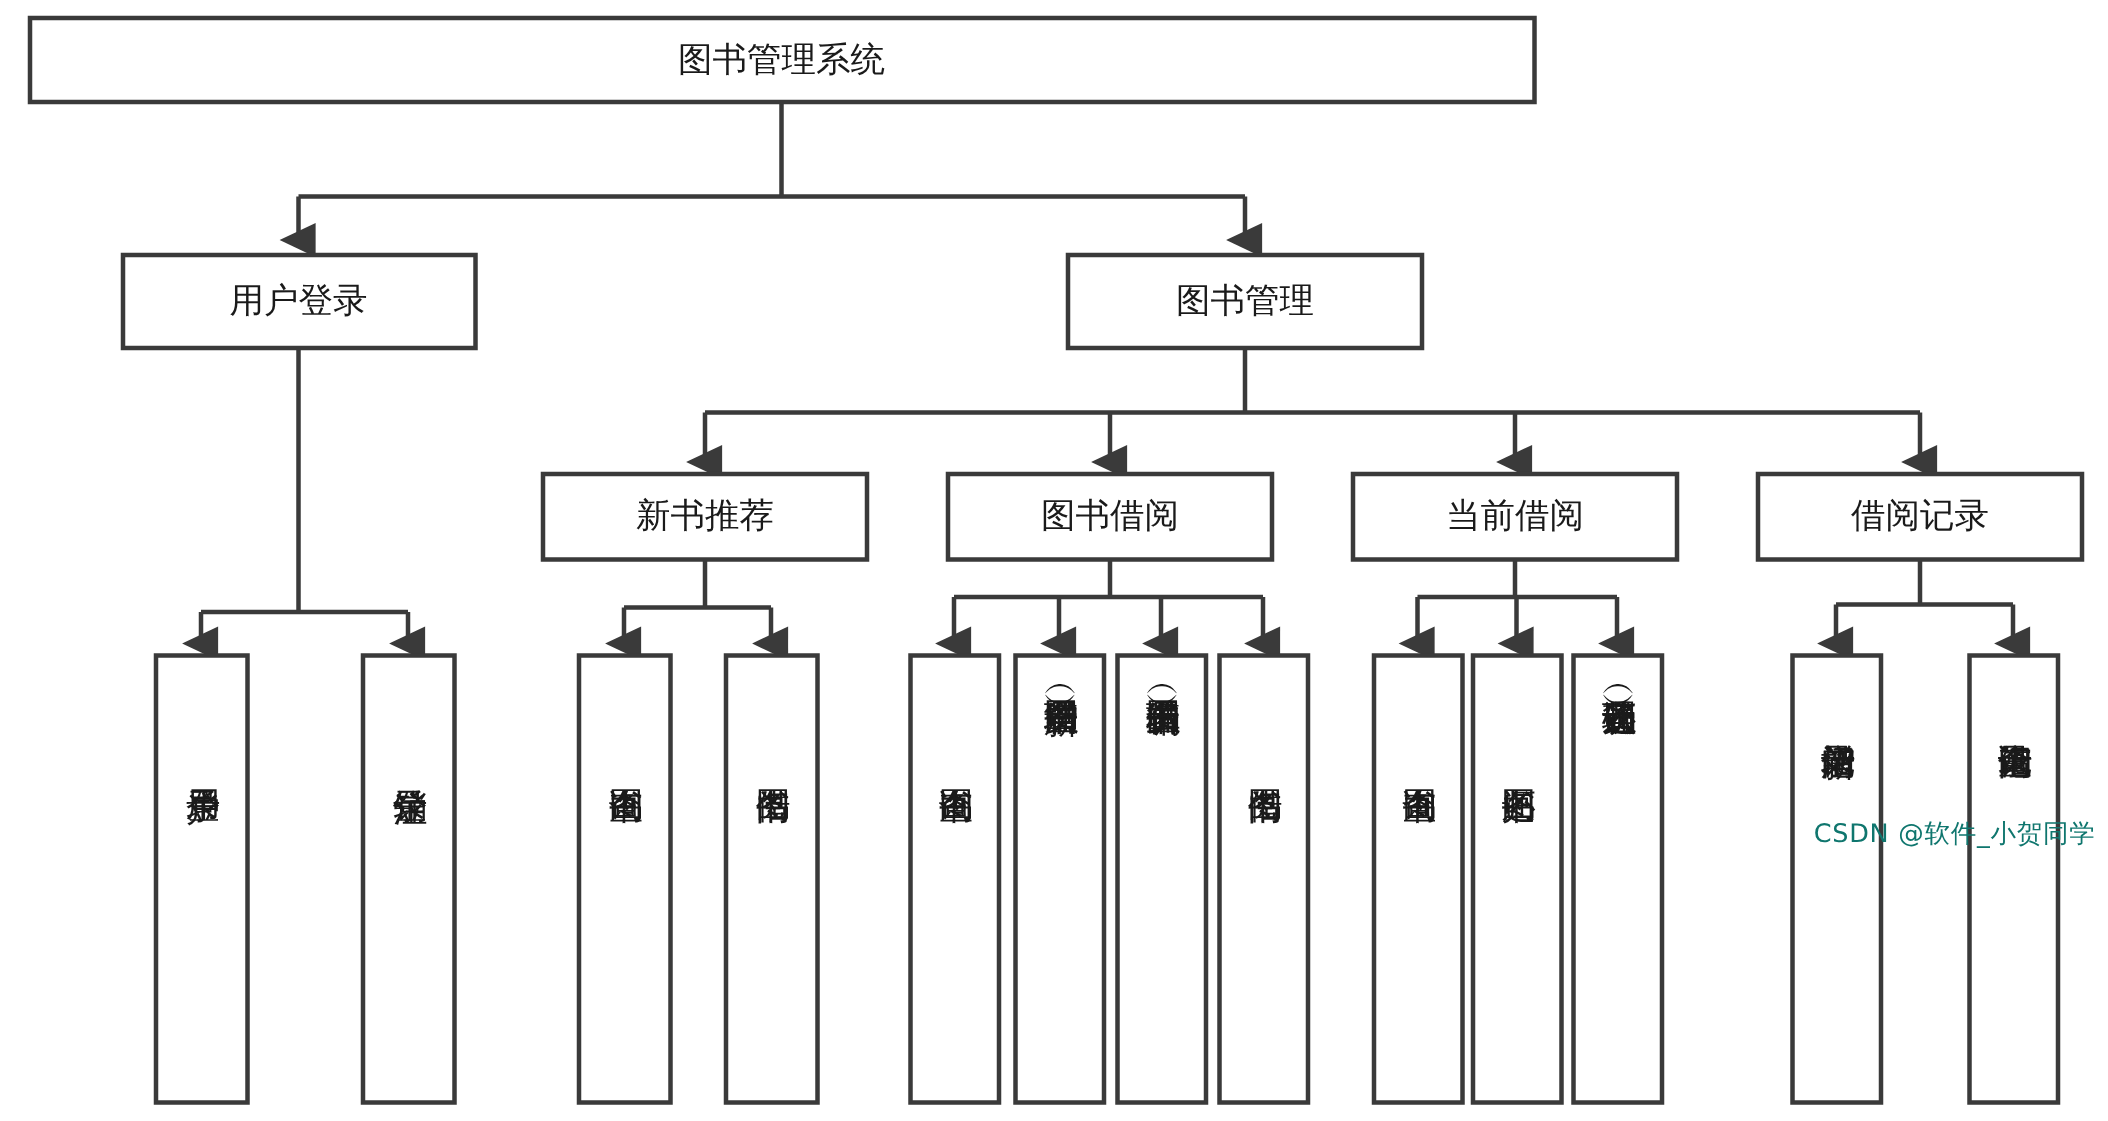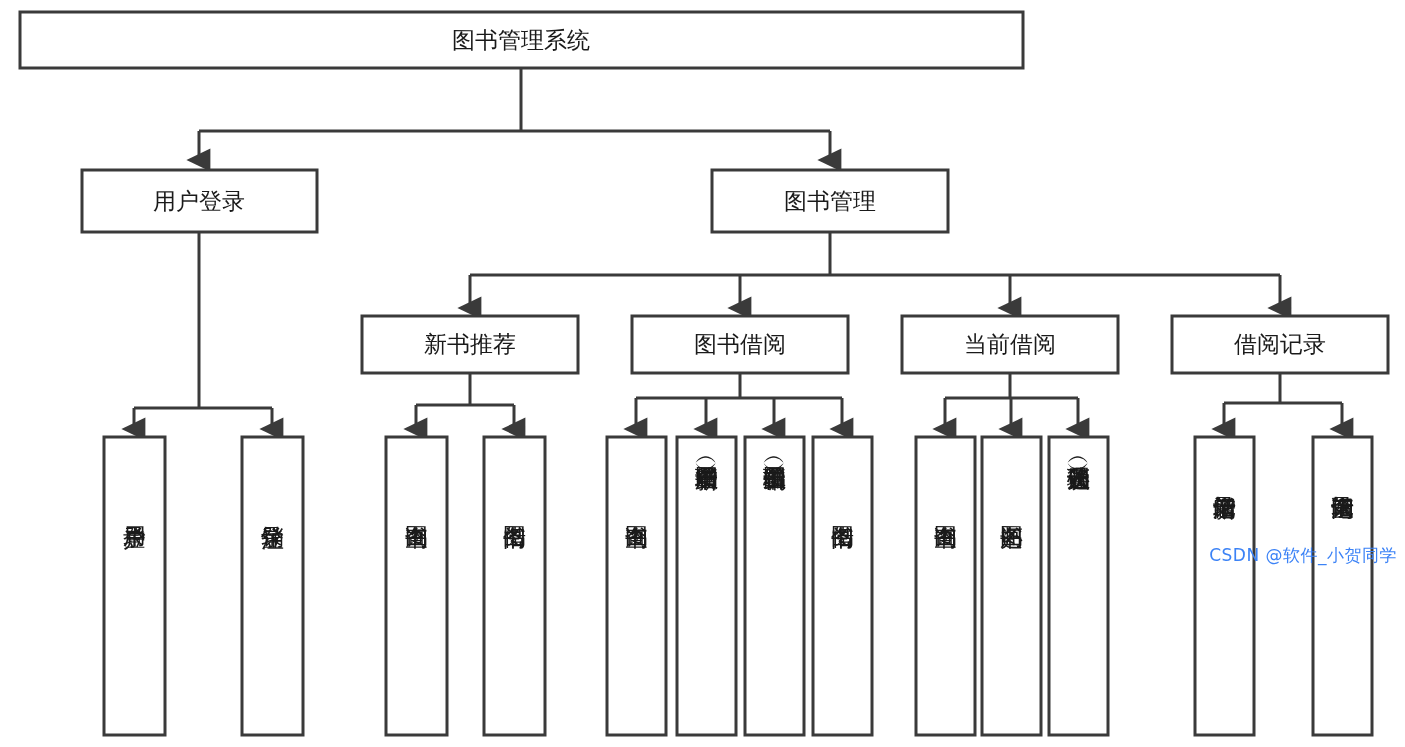--- a/index.html
+++ b/index.html
@@ -24,21 +24,21 @@
     font-size:23px;
     text-anchor:middle;
     writing-mode:vertical-rl;
     glyph-orientation-vertical:0;
   }
   .watermark{
     position:absolute;
     right:8px;bottom:4px;
     font-family:"DejaVu Sans","Liberation Sans",sans-serif;
     font-size:17px;
-    color:#3b82f6;
+    color:#0f766e;
     letter-spacing:0.5px;
     white-space:nowrap;
     pointer-events:none;
   }
 </style>
 </head>
 <body>
 
 <div id="diagram-root">
 

